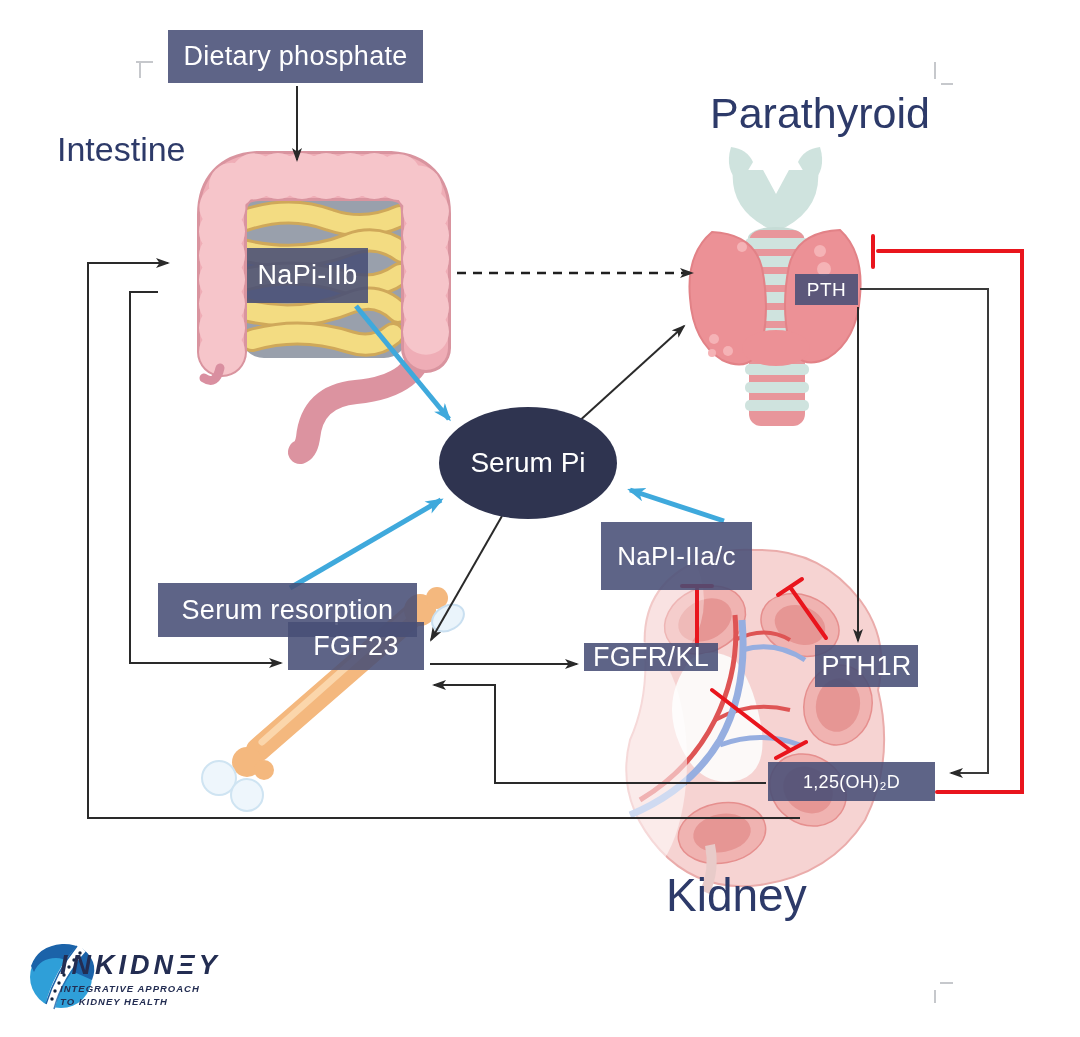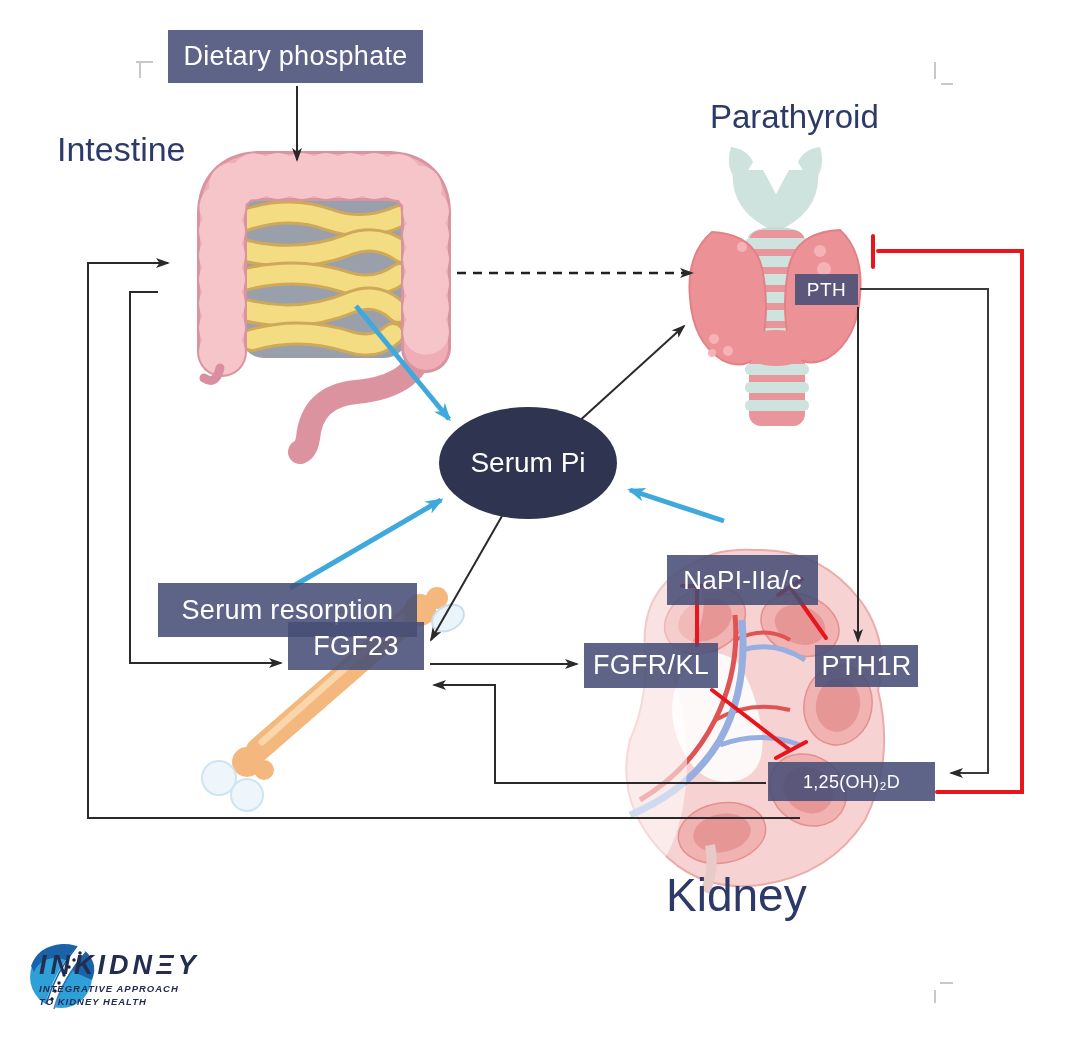--- a/index.html
+++ b/index.html
@@ -7,21 +7,21 @@
           font-family:"Liberation Sans","DejaVu Sans",sans-serif;}
   svg.scene{position:absolute;left:0;top:0;z-index:1;}
   .nbox{position:absolute;z-index:3;display:flex;align-items:center;justify-content:center;
         background:rgba(72,78,118,0.88);color:#ffffff;font-size:26px;line-height:1;
         letter-spacing:0.3px;white-space:nowrap;}
   .serum{position:absolute;z-index:3;display:flex;align-items:center;justify-content:center;
          background:#2f3450;color:#fff;font-size:28px;border-radius:50%;}
   .organ-label{position:absolute;z-index:4;color:#2d3a69;white-space:nowrap;}
   .pthbox{font-weight:normal;font-size:19px;letter-spacing:0.5px;}
   .logo{position:absolute;left:36px;top:940px;z-index:4;display:flex;align-items:flex-start;}
-  .logo-text{margin-left:3px;margin-top:12px;color:#232d52;font-style:italic;}
+  .logo-text{margin-left:24px;margin-top:12px;color:#232d52;font-style:italic;}
   .brand{font-size:27px;font-weight:bold;letter-spacing:4px;line-height:1;}
   .tagline{font-size:9.5px;font-weight:bold;letter-spacing:1px;margin-top:4px;line-height:1.35;}
 </style>
 </head>
 <body>
 
 <div class="canvas">
 
   <svg class="scene" width="1080" height="1037" viewBox="0 0 1080 1037">
     <defs>
@@ -174,39 +174,40 @@
         <circle cx="64" cy="975" r="1.7"></circle>
           <circle cx="59" cy="983" r="1.7"></circle>
           <circle cx="55" cy="991" r="1.7"></circle>
         <circle cx="52" cy="999" r="1.7"></circle>
       </g>
     </g>
   </svg>
 
   <div class="nbox" style="left:168px;top:30px;width:255px;height:53px;font-size:27px;text-align:center;">Dietary phosphate</div>
 
+  <div class="nbox" style="left:247px;top:248px;width:121px;height:55px;font-size:27px;">NaPi-IIb</div>
 
   <div class="nbox pthbox" style="left:795px;top:274px;width:63px;height:31px;">PTH</div>
 
   <div class="serum" style="left:439px;top:407px;width:178px;height:112px;">Serum Pi</div>
 
-  <div class="nbox" style="left:667px;top:522px;width:151px;height:50px;font-size:26px;margin-top:33px;">NaPI-IIa/c</div>
+  <div class="nbox" style="left:601px;top:522px;width:151px;height:68px;font-size:26px;">NaPI-IIa/c</div>
 
   <div class="nbox" style="left:158px;top:583px;width:259px;height:54px;font-size:27px;">Serum resorption</div>
 
   <div class="nbox" style="left:288px;top:622px;width:136px;height:48px;font-size:27px;">FGF23</div>
 
-  <div class="nbox" style="left:584px;top:643px;width:134px;height:45px;font-size:27px;">FGFR/KL</div>
+  <div class="nbox" style="left:584px;top:643px;width:134px;height:28px;font-size:27px;">FGFR/KL</div>
 
   <div class="nbox" style="left:815px;top:645px;width:103px;height:42px;font-size:27px;">PTH1R</div>
 
   <div class="nbox" style="left:768px;top:762px;width:167px;height:39px;font-size:18px;">1,25(OH)₂D</div>
 
   <div class="organ-label" style="left:57px;top:130px;font-size:34px;">Intestine</div>
-  <div class="organ-label" style="left:710px;top:98px;font-size:33px;">Parathyroid</div>
+  <div class="organ-label" style="left:710px;top:89px;font-size:43px;">Parathyroid</div>
   <div class="organ-label" style="left:666px;top:868px;font-size:46px;">Kidney</div>
 
   <div class="logo">
     <div class="logo-text">
       <div class="brand"><span>INKIDN</span><span>Ξ</span><span>Y</span></div>
       <div class="tagline">
         <div>INTEGRATIVE APPROACH</div>
         <div>TO KIDNEY HEALTH</div>
       </div>
     </div>

